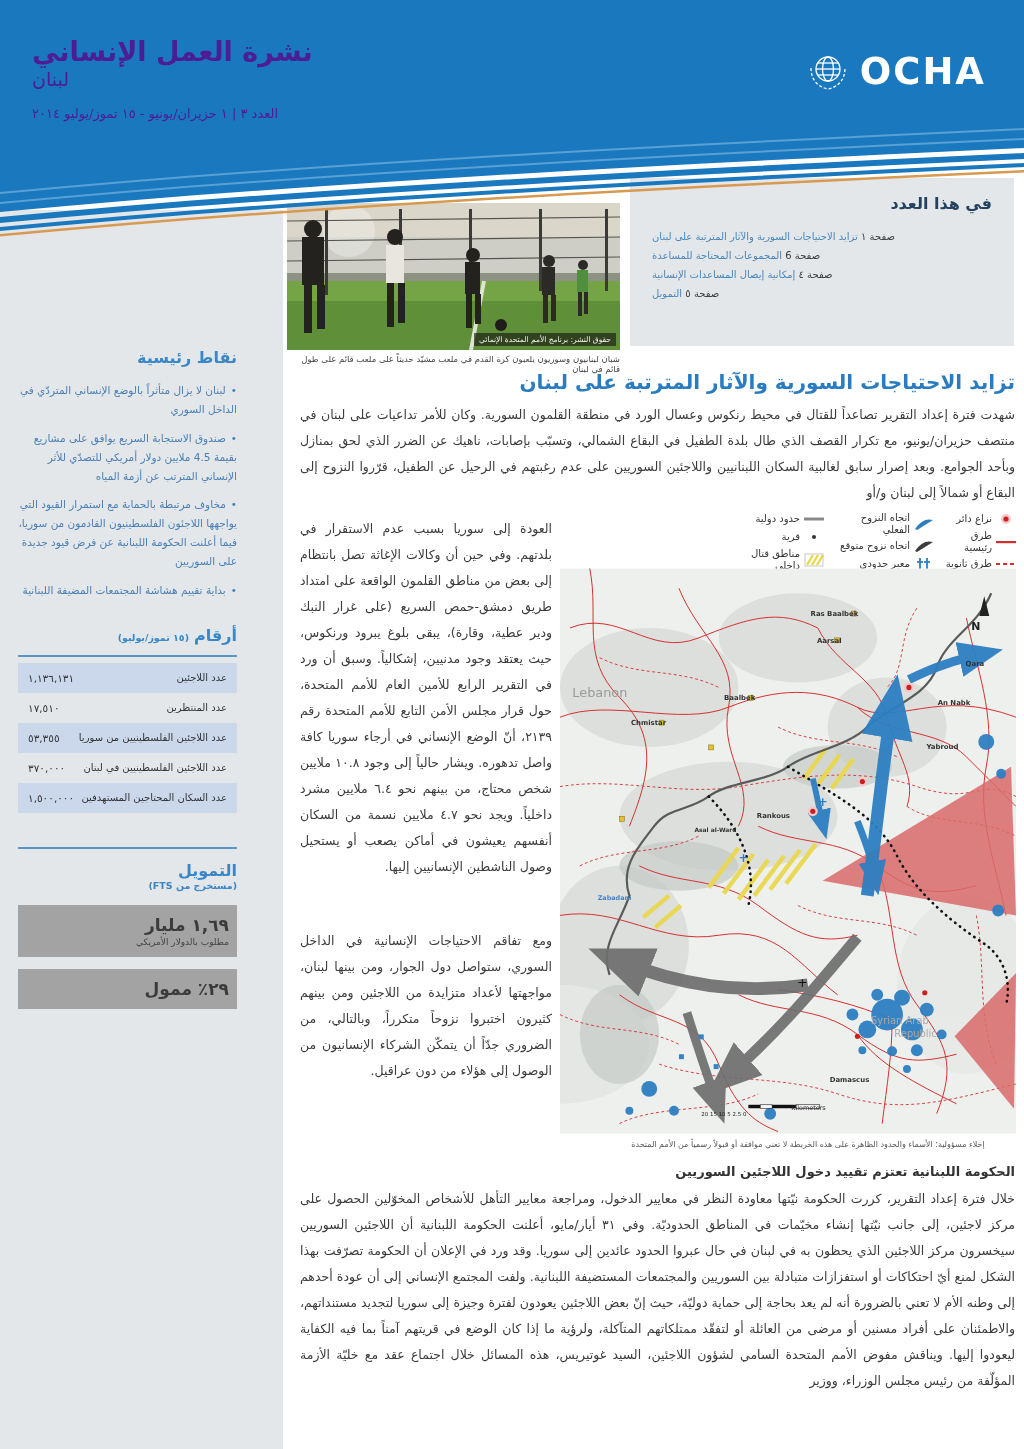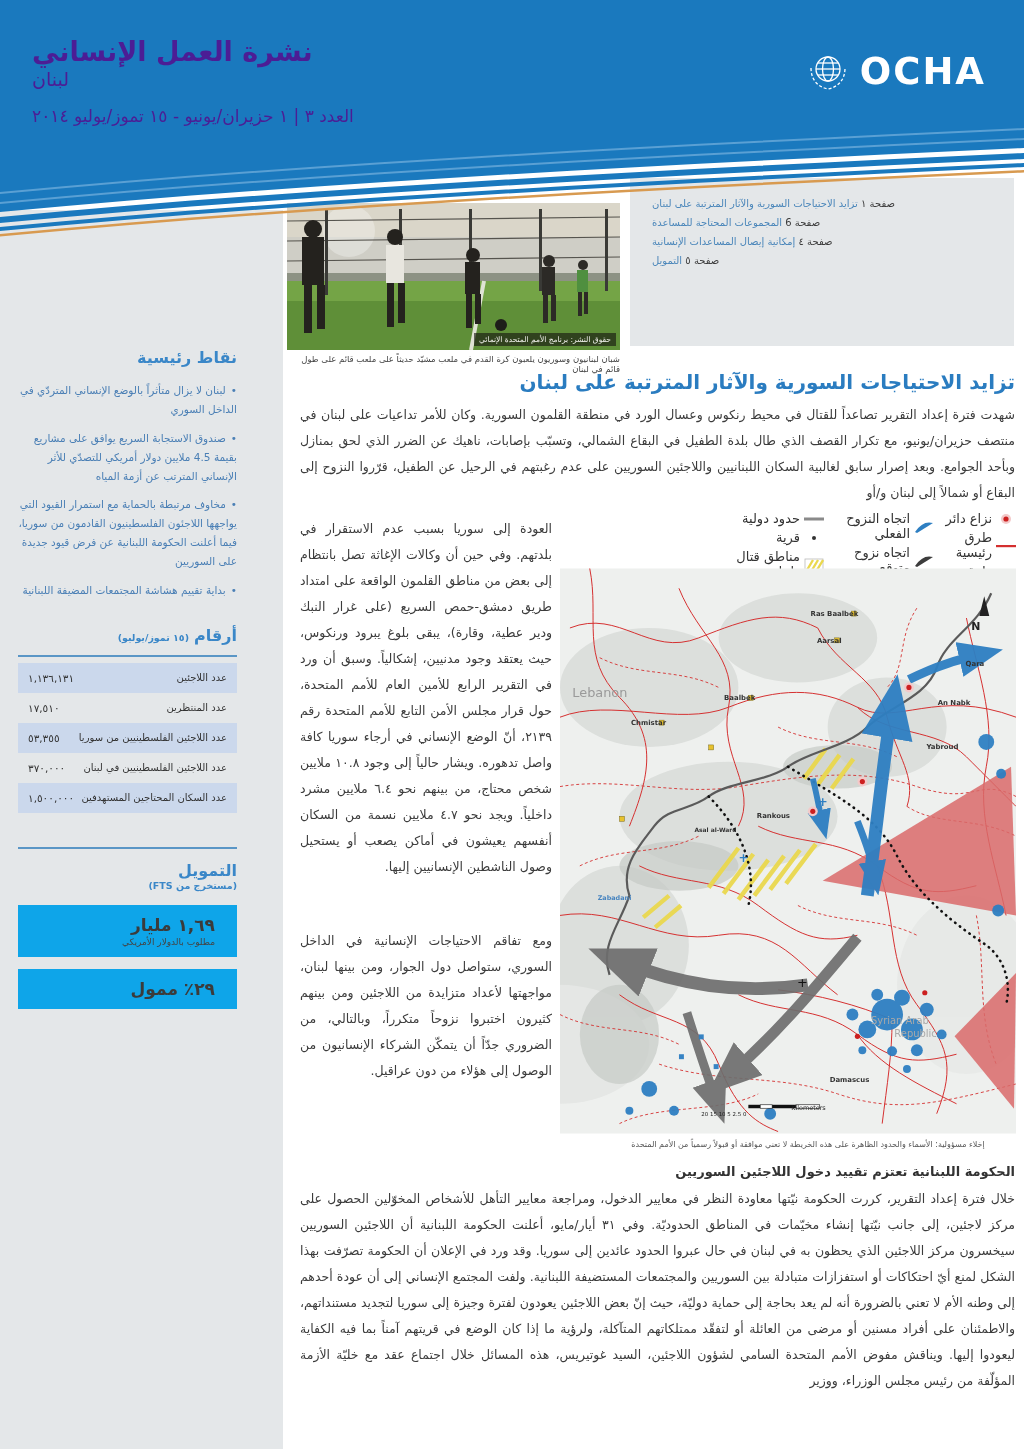--- a/index.html
+++ b/index.html
@@ -3,67 +3,68 @@
 <meta charset="utf-8">
 <style>
   html,body{margin:0;padding:0;background:#fff;}
   .page{position:relative;width:1024px;height:1449px;overflow:hidden;background:#fff;
         font-family:"DejaVu Sans",sans-serif;direction:rtl;}
   .abs{position:absolute;}
   
   .hdr-text{color:#4c1d95;text-align:left;direction:rtl;}
   .hdr-title{font-size:27px;font-weight:bold;line-height:1.15;}
   .hdr-sub{font-size:19px;line-height:1.3;}
-  .hdr-issue{font-size:17px;margin-top:14px;}
+  .hdr-issue{font-size:13px;margin-top:14px;}
   .ocha{display:flex;align-items:center;gap:9px;color:#fff;}
   .ocha-word{font-size:37px;font-weight:bold;letter-spacing:2px;}
   
   .sidebar{background:#e4e7e9;}
   .sb-inner{padding:0 22px 0 18px;}
   .sb-h{color:#3a87c8;font-weight:bold;font-size:16px;}
   .sb-note{color:#3a87c8;font-size:9.5px;font-weight:bold;}
   .kp li{color:#4a7fb5;font-size:10.5px;line-height:1.8;margin-bottom:10px;}
   .kp{list-style:none;margin:14px 0 0;padding:0;}
   .kp li::before{content:"•";margin-left:5px;color:#4a7fb5;}
   .rule{border:0;border-top:2px solid #5a96c6;margin:0;}
   .fig-row{display:flex;justify-content:space-between;align-items:center;
            padding:9px 10px;font-size:10px;color:#333;}
   .fig-row.blue{background:#cbd8ec;}
   .fig-val{direction:ltr;font-size:10.5px;}
-  .fund-box{background:#0ea5e9;padding:10px 22px;margin-bottom:12px;}
+  .fund-box{background:#a3a3a3;padding:10px 8px;margin-bottom:12px;}
   .fund-big{font-size:17px;color:#3b3b3b;font-weight:bold;}
   .fund-small{font-size:9px;color:#444;margin-top:2px;}
   
   .toc{background:#e4e7e9;padding:16px 22px;}
   .toc-h{color:#24415f;font-weight:bold;font-size:16px;margin-bottom:14px;}
   .toc-item{font-size:10px;line-height:1.9;text-align:left;}
   .toc-page{color:#3c3c3c;}
   .toc-label{color:#4a86ba;}
   
   .a-title{color:#2a7cc0;font-weight:bold;font-size:20px;text-align:right;}
   .body-txt{font-size:12.5px;color:#3c3c3c;line-height:26px;text-align:justify;}
   .sub-h{font-size:13px;font-weight:bold;color:#333;text-align:right;}
   .cap{font-size:8.5px;color:#444;}
   .map-cap{font-size:8px;color:#555;text-align:right;}
   .credit{position:absolute;right:4px;bottom:4px;background:rgba(20,20,15,.62);
           color:#f3f3ee;font-size:7.5px;padding:2px 5px;}
   
   .legend{display:flex;direction:rtl;gap:10px;}
   .lg-col{display:flex;flex-direction:column;gap:4px;}
-  .lg-item{display:flex;align-items:center;gap:4px;font-size:13px;color:#333;line-height:1.15;}
+  .lg-item{display:flex;align-items:center;gap:4px;font-size:10px;color:#333;line-height:1.15;}
   .lg-ic{flex:0 0 20px;height:14px;}
 </style>
 </head>
 <body>
 
 <div class="page">
 
   <div class="abs sidebar" style="left:0;top:210;width:283px;height:1239px;top:210px;"></div>
 
   <div class="abs toc" style="right:10px;top:178px;width:340px;height:136px;">
+    <div class="toc-h">في هذا العدد</div>
     <div class="toc-item"><span class="toc-page">صفحة ١</span> <span class="toc-label">تزايد الاحتياجات السورية والآثار المترتبة على لبنان</span></div>
     <div class="toc-item"><span class="toc-page">صفحة 6</span> <span class="toc-label">المجموعات المحتاجة للمساعدة</span></div>
     <div class="toc-item"><span class="toc-page">صفحة ٤</span> <span class="toc-label">إمكانية إيصال المساعدات الإنسانية</span></div>
     <div class="toc-item"><span class="toc-page">صفحة ٥</span> <span class="toc-label">التمويل</span></div>
   </div>
 
   <div class="abs" style="left:287px;top:203px;width:333px;height:147px;">
     <svg width="333" height="147" viewBox="0 0 333 147">
       <rect x="0" y="0" width="333" height="80" fill="#cfcec6"></rect>
       <rect x="0" y="0" width="333" height="34" fill="#dad6c9"></rect>

